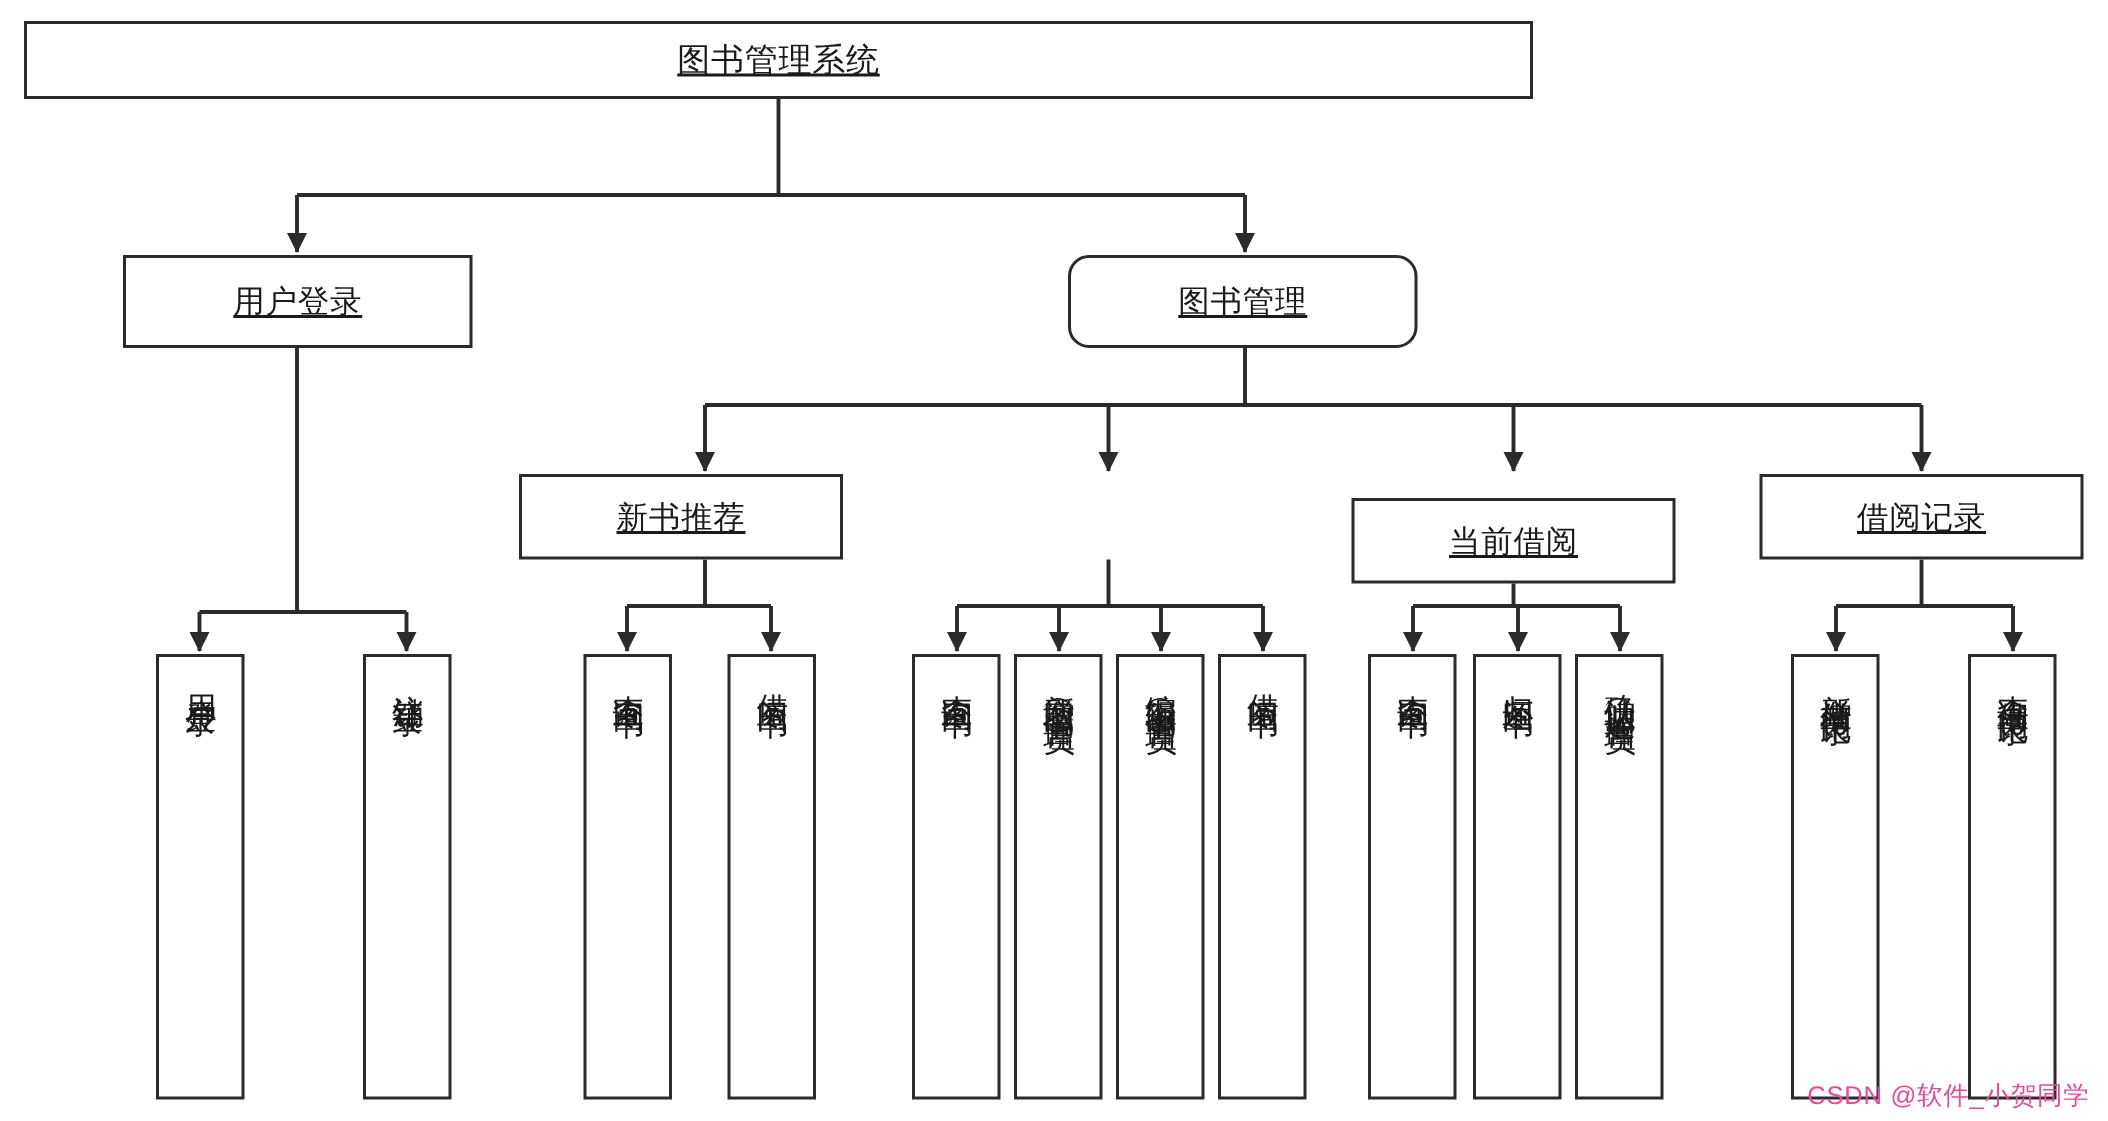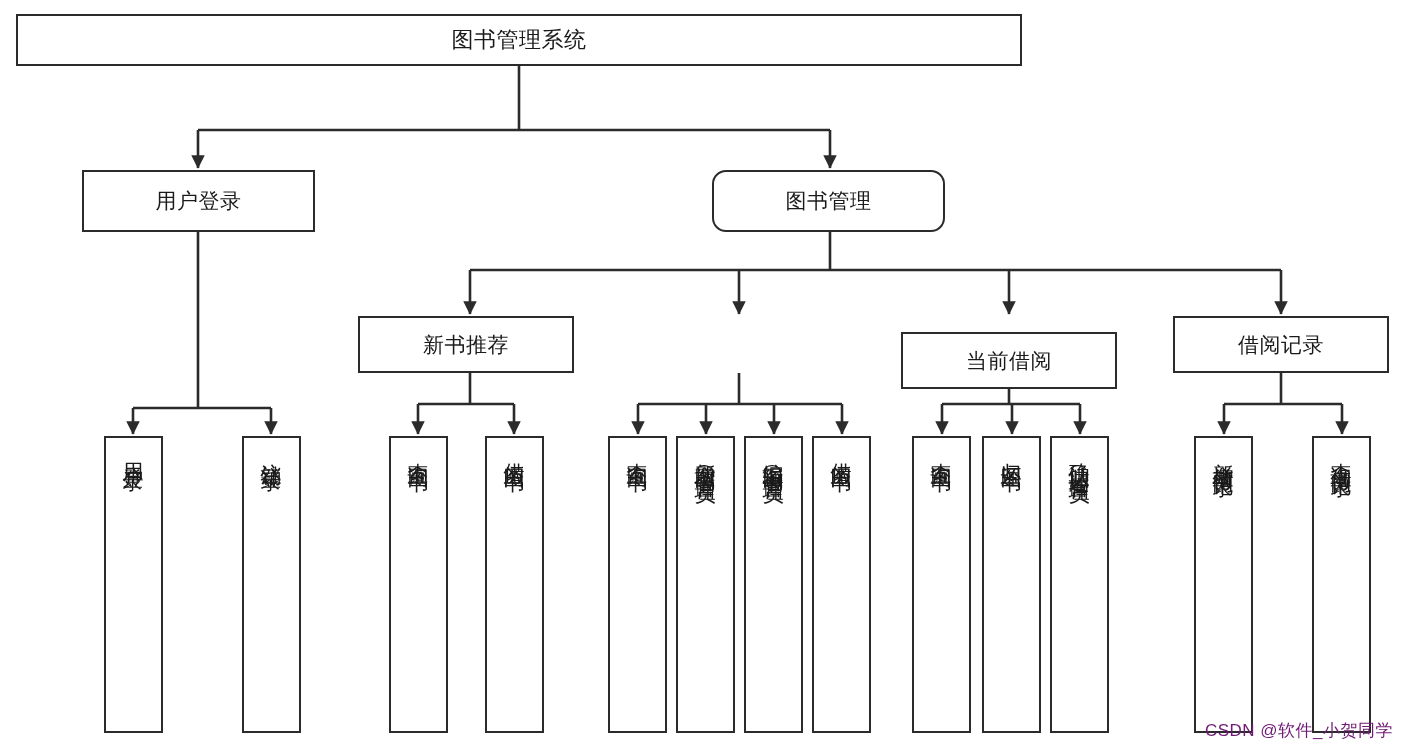--- a/index.html
+++ b/index.html
@@ -34,20 +34,21 @@
     display: flex;
     align-items: center;
     justify-content: center;
     color: #1a1a1a;
     text-align: center;
   }
   .node-h {
     
     font-size: 21px;
     letter-spacing: 0.5px;
+    text-decoration: underline;
   }
   .node-root {
     font-size: 22px;
   }
   .node-v {
     
     font-size: 21px;
     align-items: flex-start;
     padding-top: 8px;
   }
@@ -56,21 +57,21 @@
     text-orientation: upright;
     letter-spacing: 3px;
     line-height: 1;
     white-space: nowrap;
   }
   .watermark {
     position: absolute;
     right: 12px;
     bottom: 5px;
     font-size: 17px;
-    color: #701a75;
+    color: #ec4899;
     letter-spacing: 0.5px;
     white-space: nowrap;
   }
 </style>
 </head>
 <body>
 
 <div id="diagram-root">
 
   <svg id="edges-layer" width="1405" height="747" viewBox="0 0 1405 747" xmlns="http://www.w3.org/2000/svg">
@@ -127,21 +128,21 @@
     <span>图书管理系统</span>
   </div>
 
   <div class="node node-h" style="left:82px; top:170px; width:233px; height:62px;">
     <span>用户登录</span>
   </div>
   <div class="node node-h" style="left:712px; top:170px; width:233px; height:62px;border-radius:14px;">
     <span>图书管理</span>
   </div>
 
-  <div class="node node-h" style="left:358px; top:316px; width:216px; height:57px;">
+  <div class="node node-h" style="left:346px; top:316px; width:216px; height:57px;">
     <span>新书推荐</span>
   </div>
   <div class="node node-h" style="left:901px; top:332px; width:216px; height:57px;">
     <span>当前借阅</span>
   </div>
   <div class="node node-h" style="left:1173px; top:316px; width:216px; height:57px;">
     <span>借阅记录</span>
   </div>
 
   <div class="node node-v" style="left:104px; top:436px; width:59px; height:297px;">

